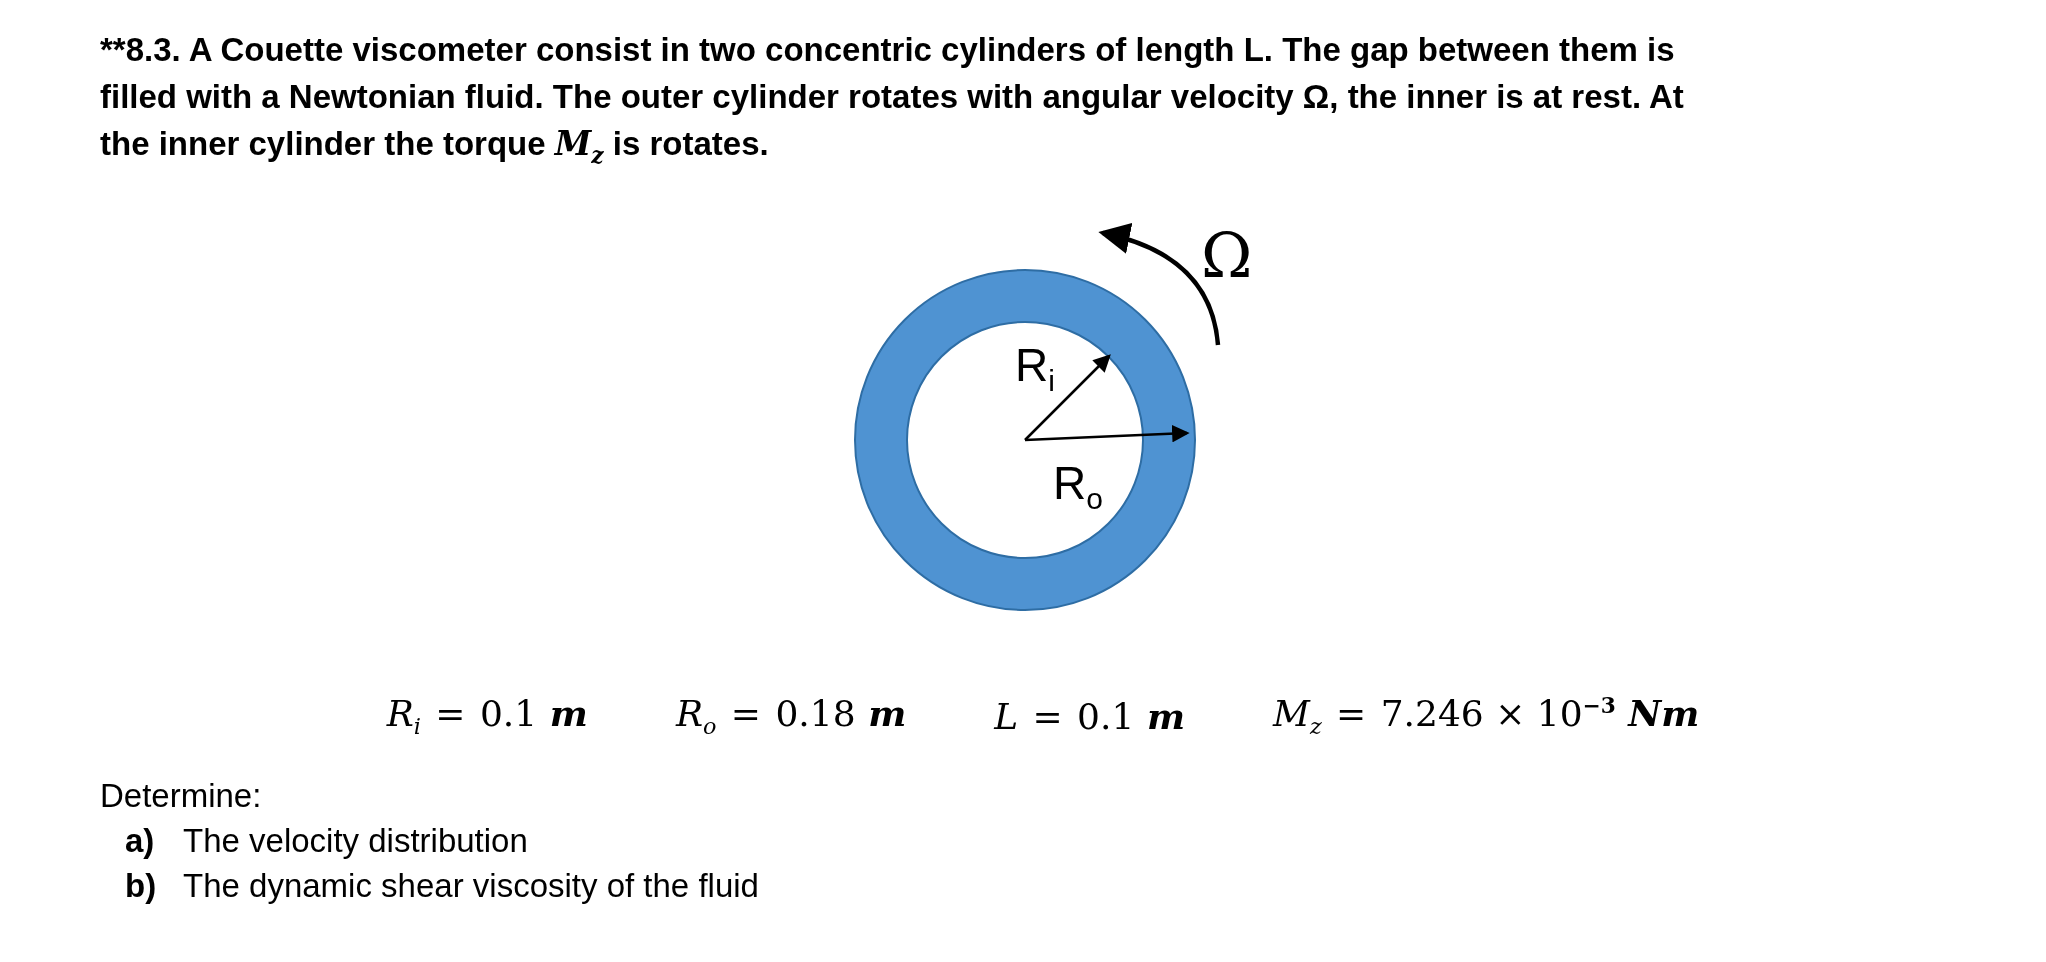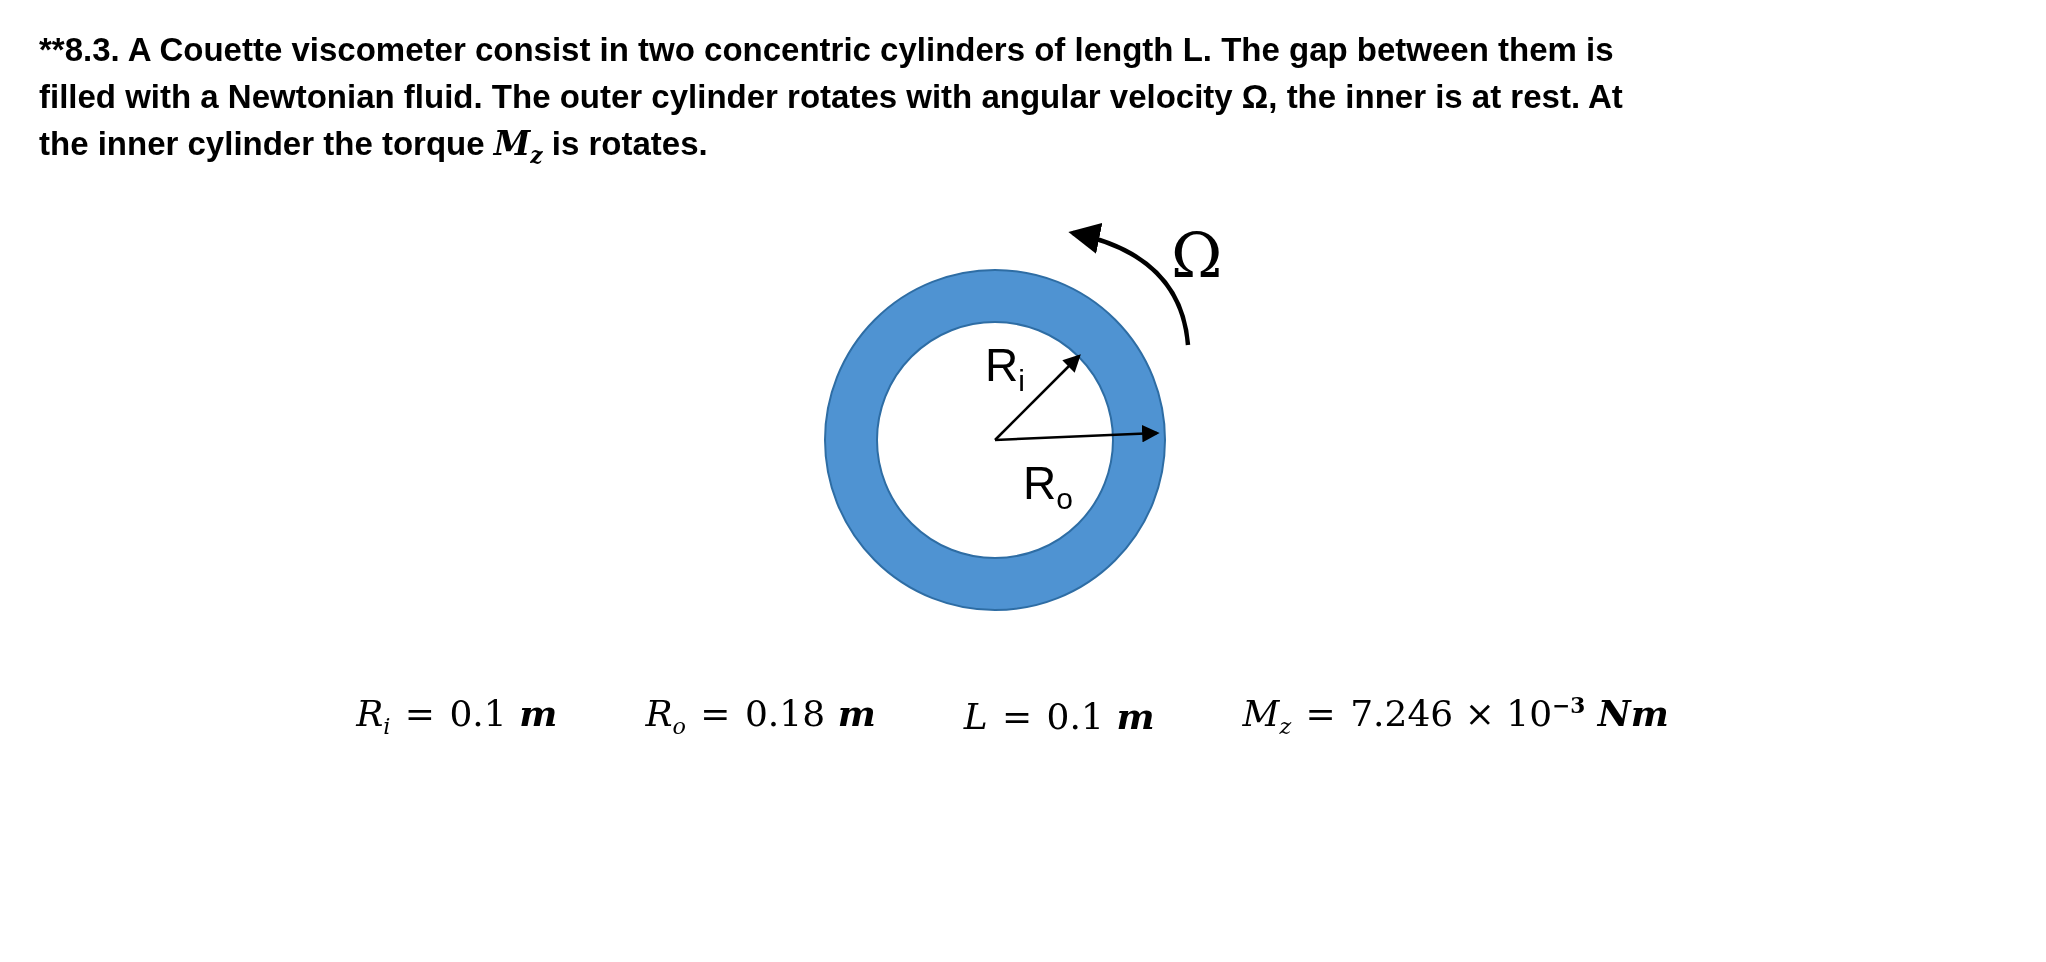--- a/index.html
+++ b/index.html
@@ -2,21 +2,21 @@
 <html><head>
 <meta charset="utf-8">
 <style>
   * { margin:0; padding:0; box-sizing:border-box; }
   html,body { background:#ffffff; }
   body {
     width:2046px; height:962px; overflow:hidden;
     font-family:"Liberation Sans", sans-serif;
     color:#000;
   }
-  .page { padding:26px 60px 0 39px; }
+  .page { padding:26px 60px 0 100px; }
 
   
   .intro { font-size:33px; font-weight:bold; line-height:47px; }
   .pline { display:block; white-space:nowrap; }
   .mathvar { font-family:"DejaVu Serif", serif; font-style:italic; }
   .msub { font-size:0.66em; font-family:"DejaVu Serif", serif; font-style:italic; }
 
   
   .figure { display:flex; justify-content:center; margin-top:6px; }
   .figure svg { margin-left:124px; display:block; }
@@ -94,14 +94,19 @@
 
     <span class="gitem"><span class="gvar">R</span><sub class="gsub">o</sub><span class="grel">=</span><span class="gval">0.18</span><span class="gunit">m</span></span>
 
     <span class="gitem"><span class="gvar">L</span><span class="grel">=</span><span class="gval">0.1</span><span class="gunit">m</span></span>
 
 
     <span class="gitem"><span class="gvar">M</span><sub class="gsub">z</sub><span class="grel">=</span><span class="gval">7.246 × 10</span><sup class="gsup">−3</sup><span class="gunit">Nm</span></span>
 
   </div>
 
+  <div class="determine">
+    <span class="dheading">Determine:</span>
+    <span class="ditem"><span class="dlabel">a)</span><span>The velocity distribution</span></span>
+    <span class="ditem"><span class="dlabel">b)</span><span>The dynamic shear viscosity of the fluid</span></span>
+  </div>
 
 </div>
 
 </body></html>

